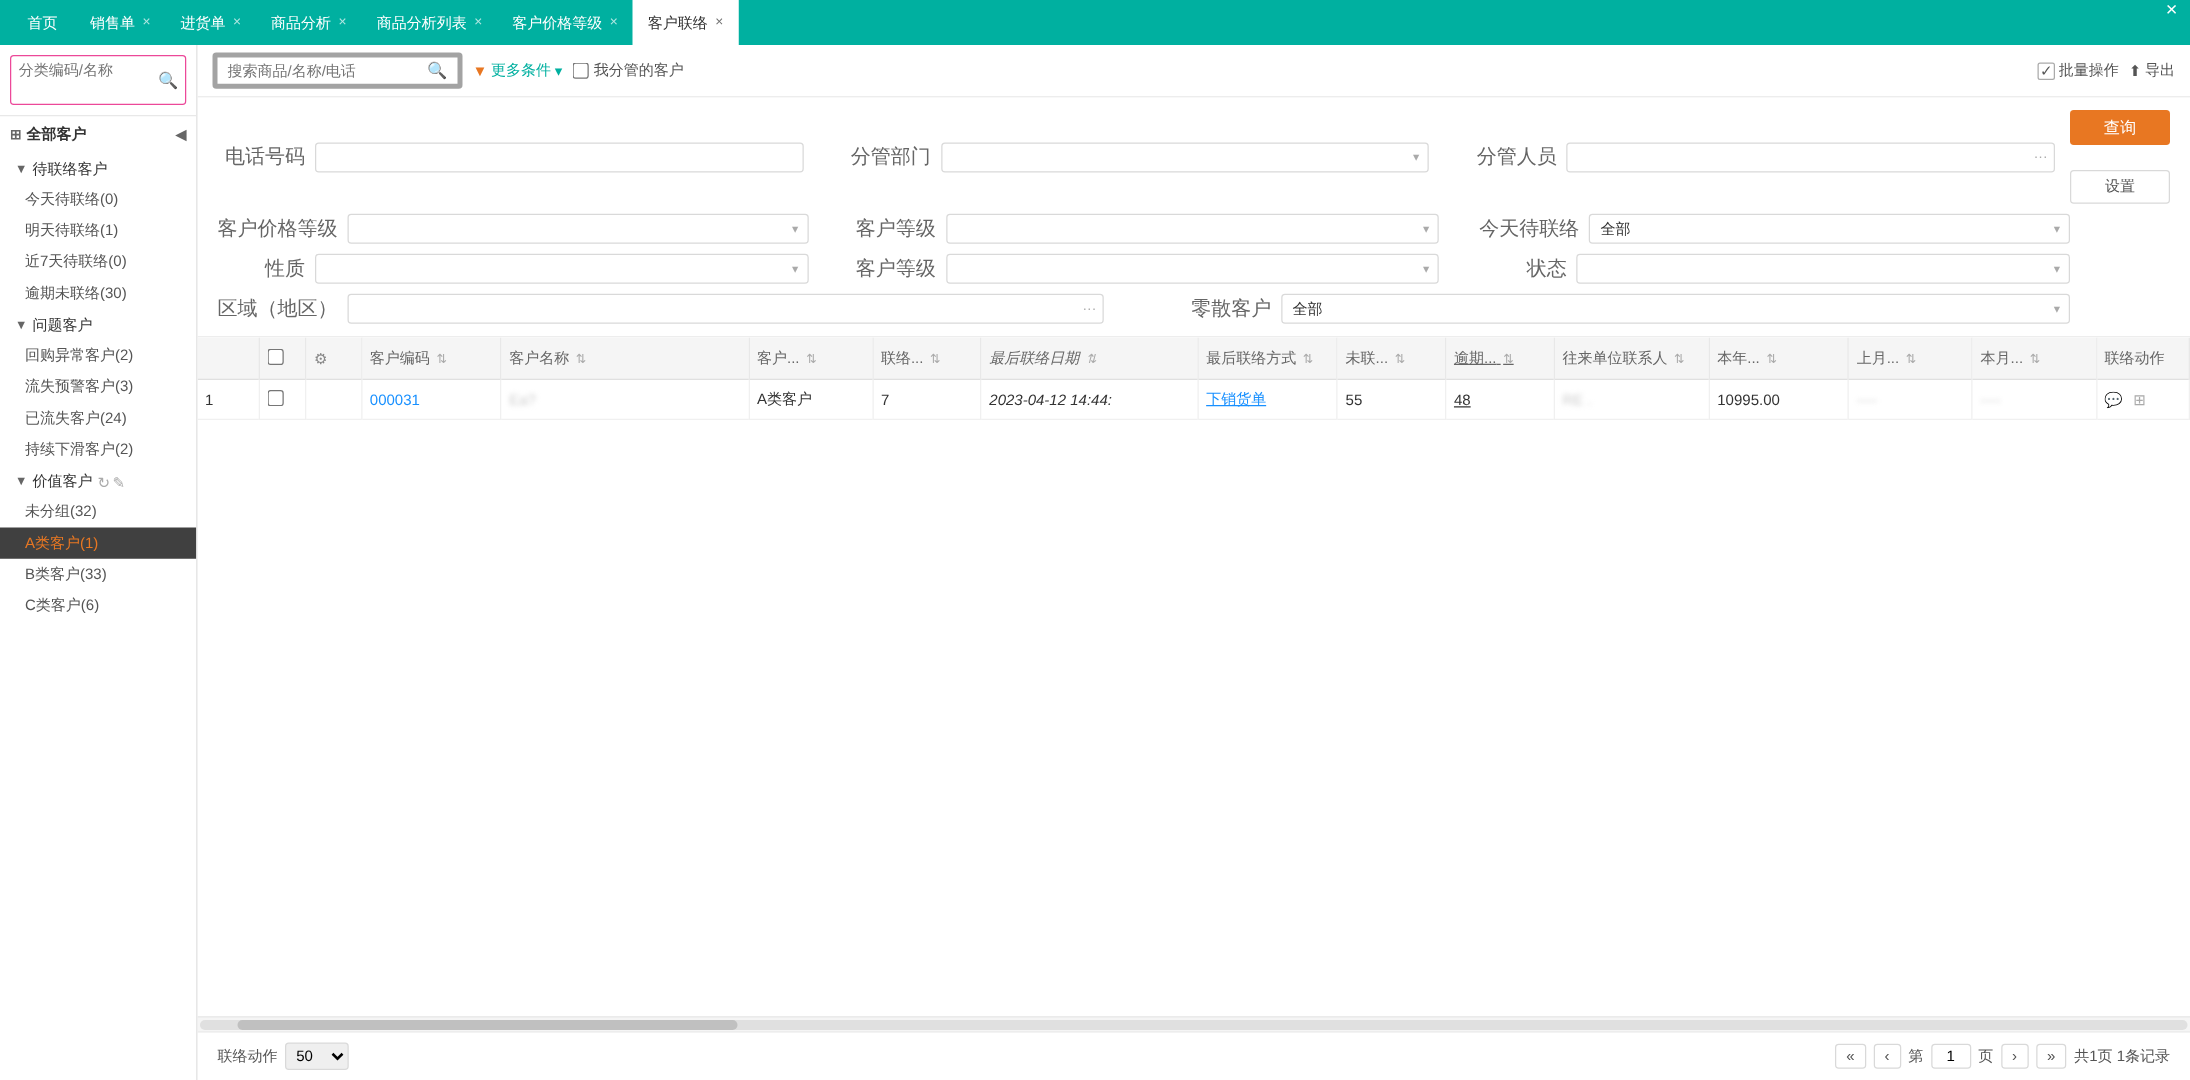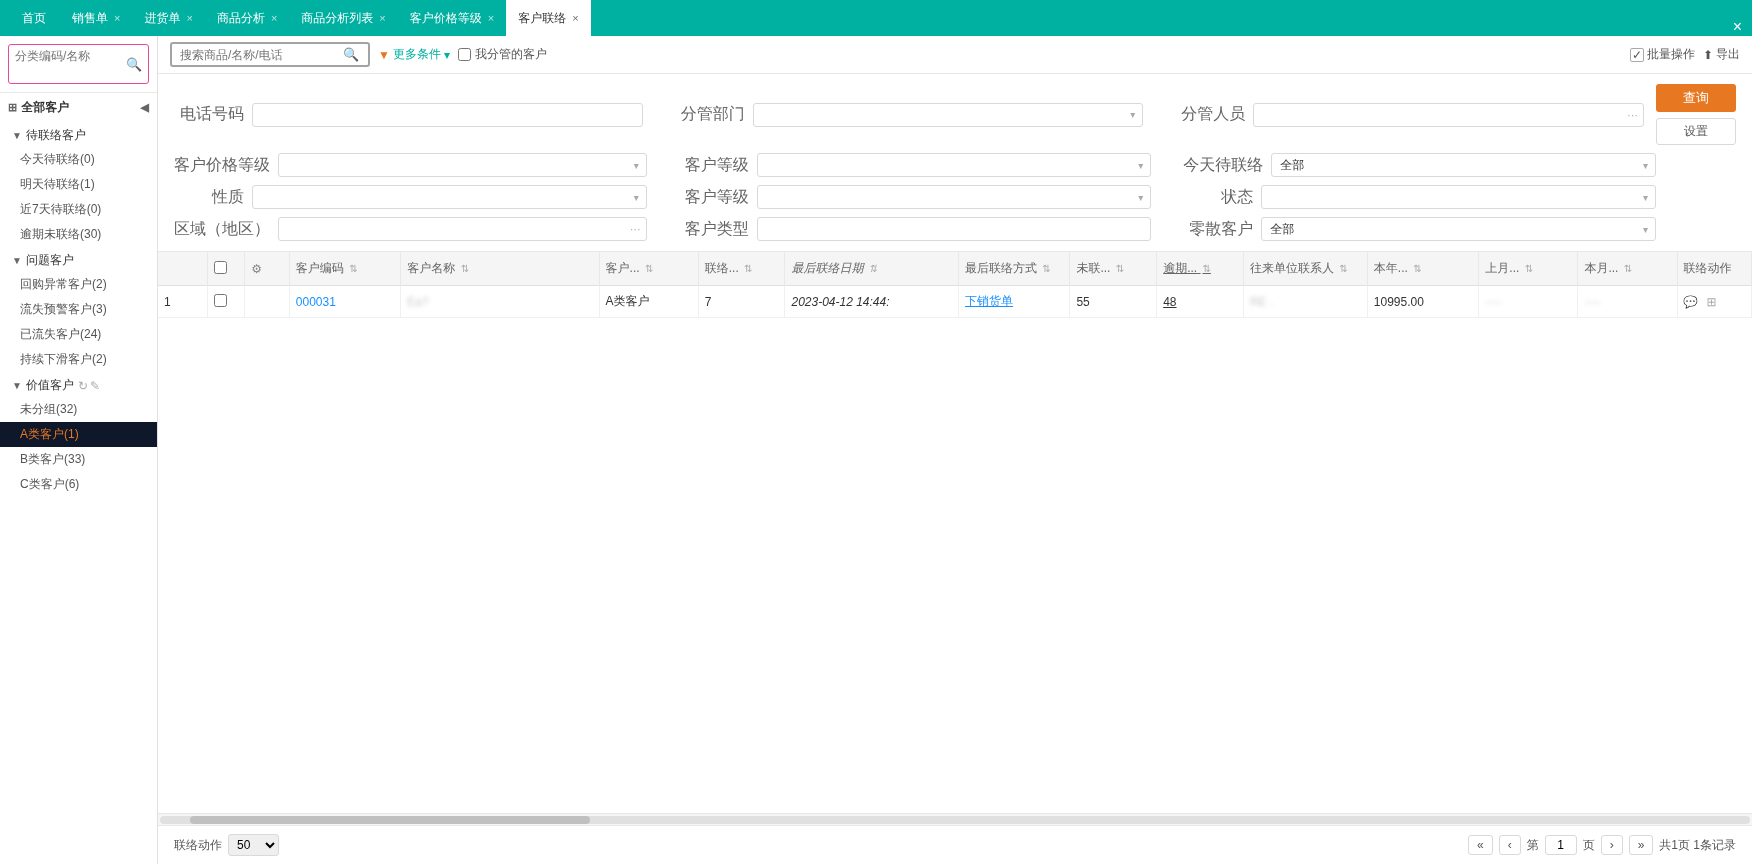--- a/index.html
+++ b/index.html
@@ -3,21 +3,21 @@
   <meta charset="utf-8">
   <style>
     * { box-sizing: border-box; margin: 0; padding: 0; font-family: 'Microsoft YaHei', Arial, sans-serif; font-size: 12px; }
     body { background: #f5f5f5; width: 1752px; min-height: 864px; overflow: hidden; }
 
     
     .top-nav {
       background: #00b0a0;
       height: 36px;
       display: flex;
-      align-items: flex-end;
+      align-items: flex-start;
       padding: 0 8px;
       color: white;
       position: relative;
     }
     .top-nav .nav-item {
       padding: 0 12px;
       height: 36px;
       display: flex;
       align-items: center;
       cursor: pointer;
@@ -116,21 +116,21 @@
     .sidebar-section-title .arrow { margin-right: 4px; color: #666; font-size: 10px; }
     .sidebar-item {
       padding: 4px 8px 4px 20px;
       color: #555;
       cursor: pointer;
       font-size: 12px;
       white-space: nowrap;
       overflow: hidden;
       text-overflow: ellipsis;
     }
-    .sidebar-item.active { background: #0f172a; color: #e87722; }
+    .sidebar-item.active { background: #404040; color: #e87722; }
 
     
     .content-area {
       flex: 1;
       display: flex;
       flex-direction: column;
       overflow: hidden;
     }
 
     
@@ -138,21 +138,21 @@
       background: white;
       padding: 6px 12px;
       display: flex;
       align-items: center;
       gap: 8px;
       border-bottom: 1px solid #e8e8e8;
     }
     .toolbar .search-box {
       display: flex;
       align-items: center;
-      border: 2px solid #a3a3a3;
+      border: 4px solid #a3a3a3;
       border-radius: 3px;
       padding: 3px 8px;
       width: 200px;
       gap: 4px;
     }
     .toolbar .search-box input {
       border: none;
       outline: none;
       font-size: 12px;
       width: 160px;
@@ -583,21 +583,21 @@
           </div>
         </div>
         <div class="filter-divider"></div>
         <div class="filter-item">
           <span class="filter-label">分管人员</span>
           <div class="filter-select-wrap">
             <input class="filter-input" type="text" style="">
             <span class="more-icon">···</span>
           </div>
         </div>
-        <div style="width:80px;display:flex;flex-direction:column;gap:6px;margin-left:12px;">
+        <div style="width:80px;display:flex;flex-direction:column;gap:20px;margin-left:12px;">
           <button class="orange-btn">查询</button>
           <button class="setting-btn">设置</button>
         </div>
       </div>
 
       <div class="filter-row">
         <div class="filter-item">
           <span class="filter-label">客户价格等级</span>
           <div class="filter-select-wrap">
             <input class="filter-select" style="cursor: pointer;" type="text" readonly="">
@@ -652,26 +652,20 @@
 
       <div class="filter-row">
         <div class="filter-item">
           <span class="filter-label">区域（地区）</span>
           <div class="filter-select-wrap">
             <input class="filter-input" type="text" style="">
             <span class="more-icon">···</span>
           </div>
         </div>
         <div class="filter-divider"></div>
-        <div class="filter-item">
-          <span class="filter-label">客户类型</span>
-          <div class="filter-select-wrap">
-            <input class="filter-input" type="text" style="">
-          </div>
-        </div>
         <div class="filter-divider"></div>
         <div class="filter-item">
           <span class="filter-label">零散客户</span>
           <div class="filter-select-wrap">
             <input class="filter-select" style="cursor: pointer;" type="text" readonly="" value="全部">
             <span class="arrow-icon">▾</span>
           </div>
         </div>
         <div style="width:80px;"></div>
       </div>

